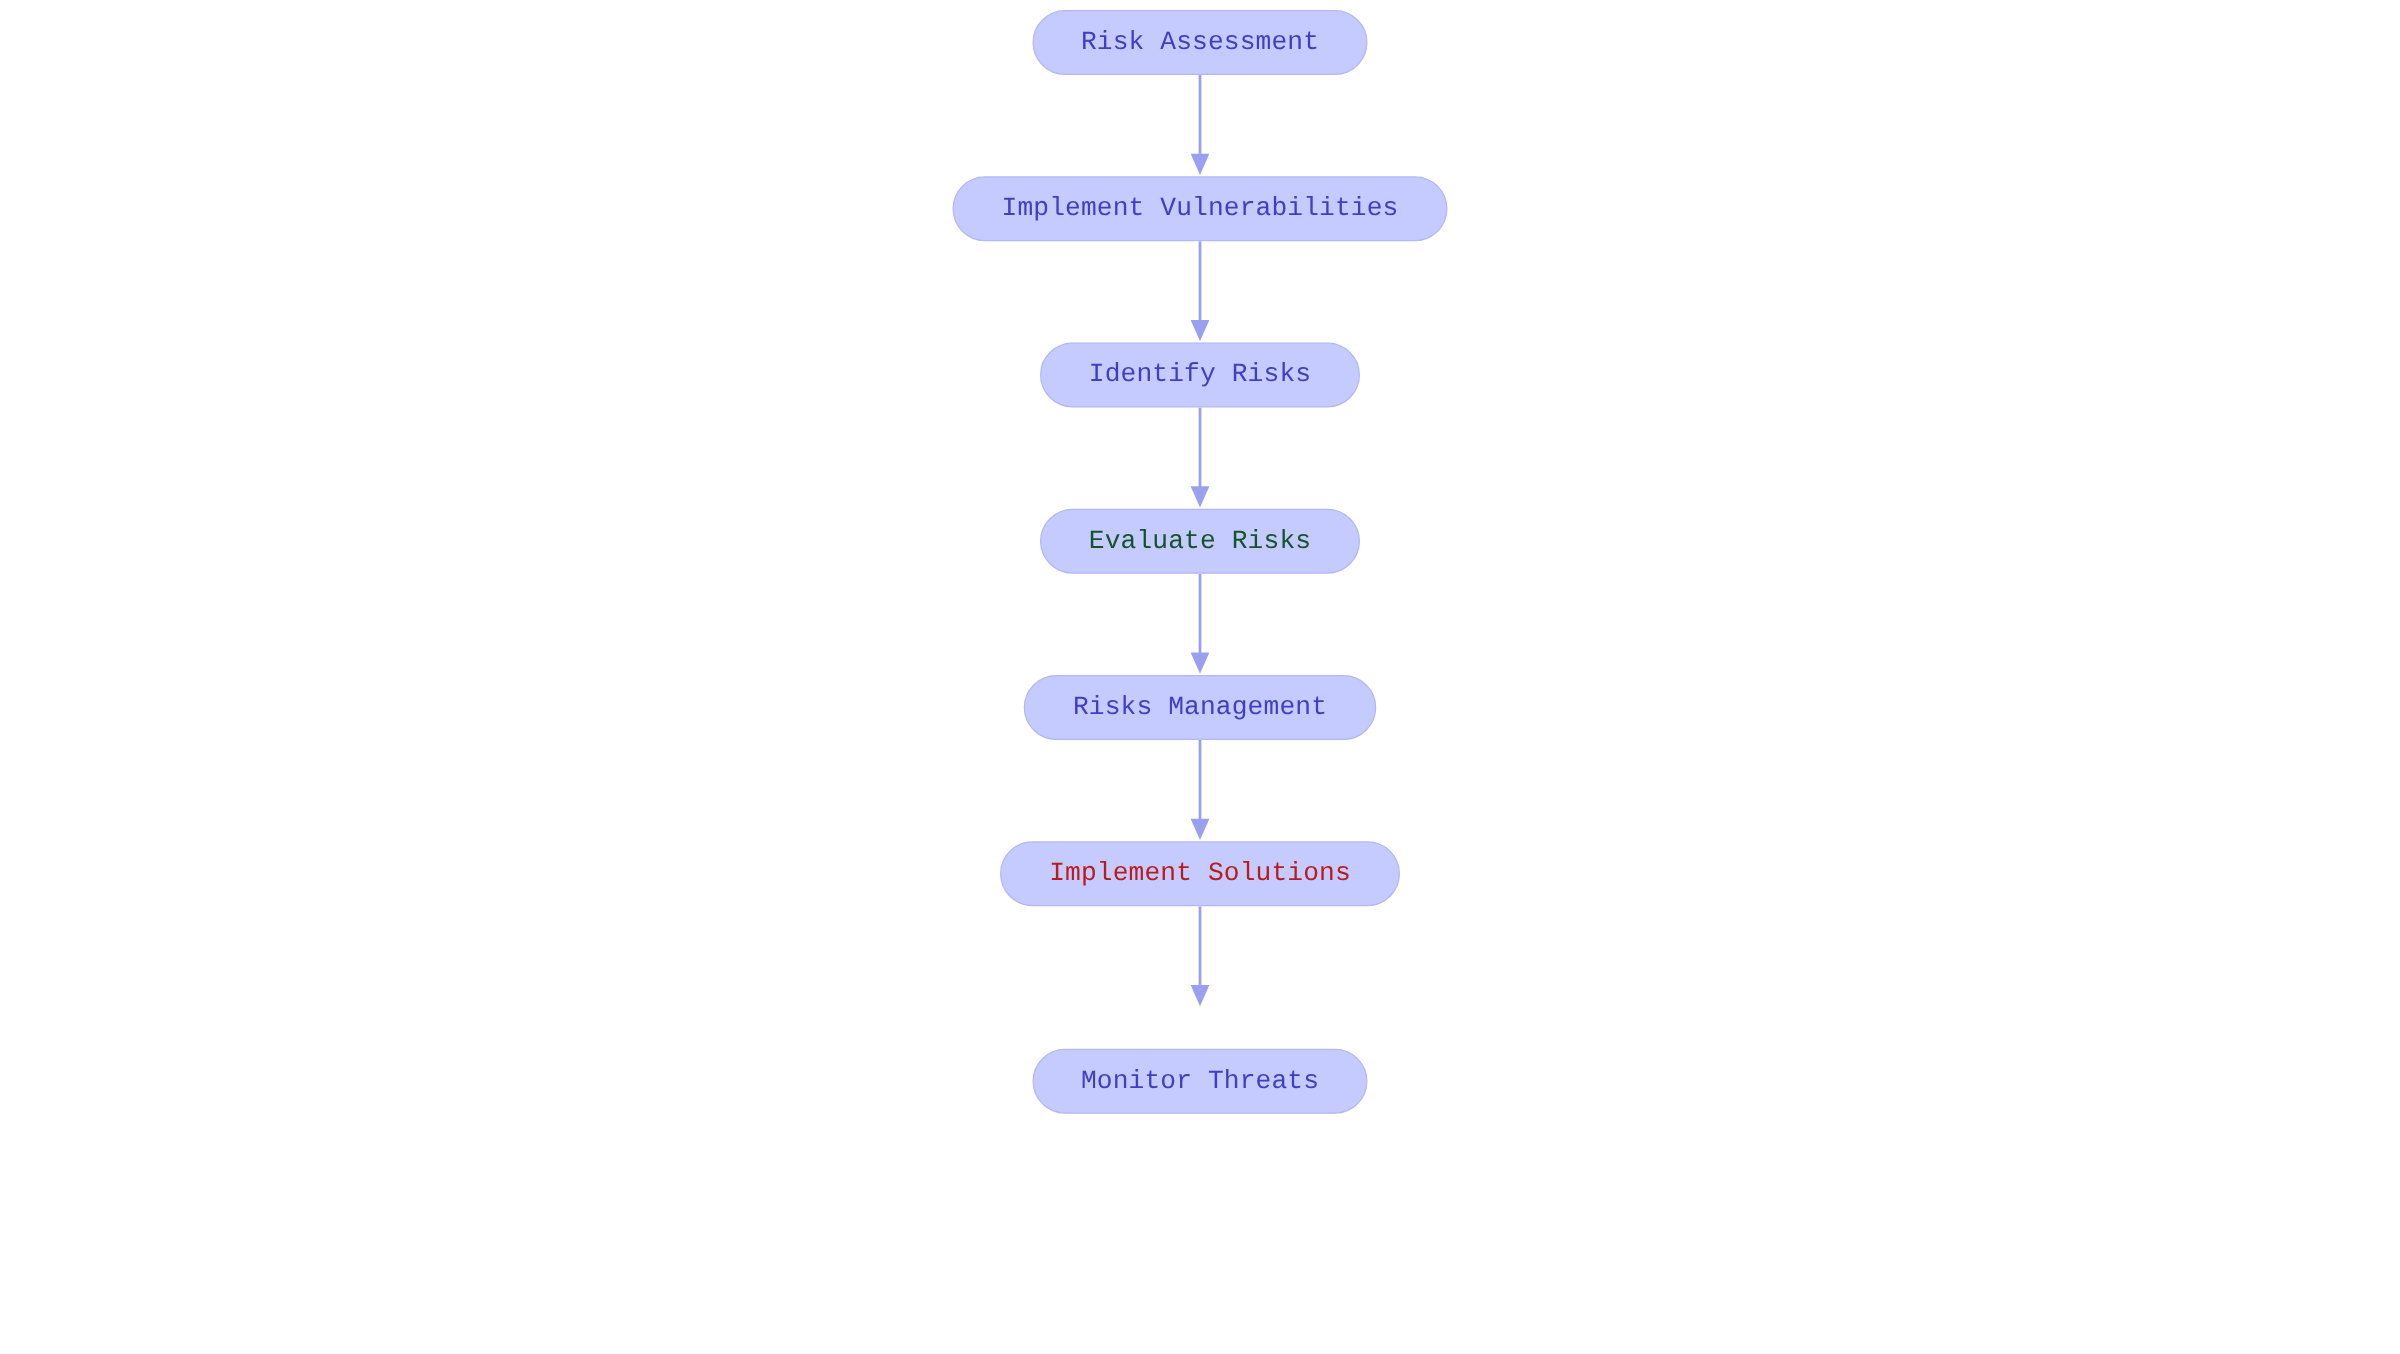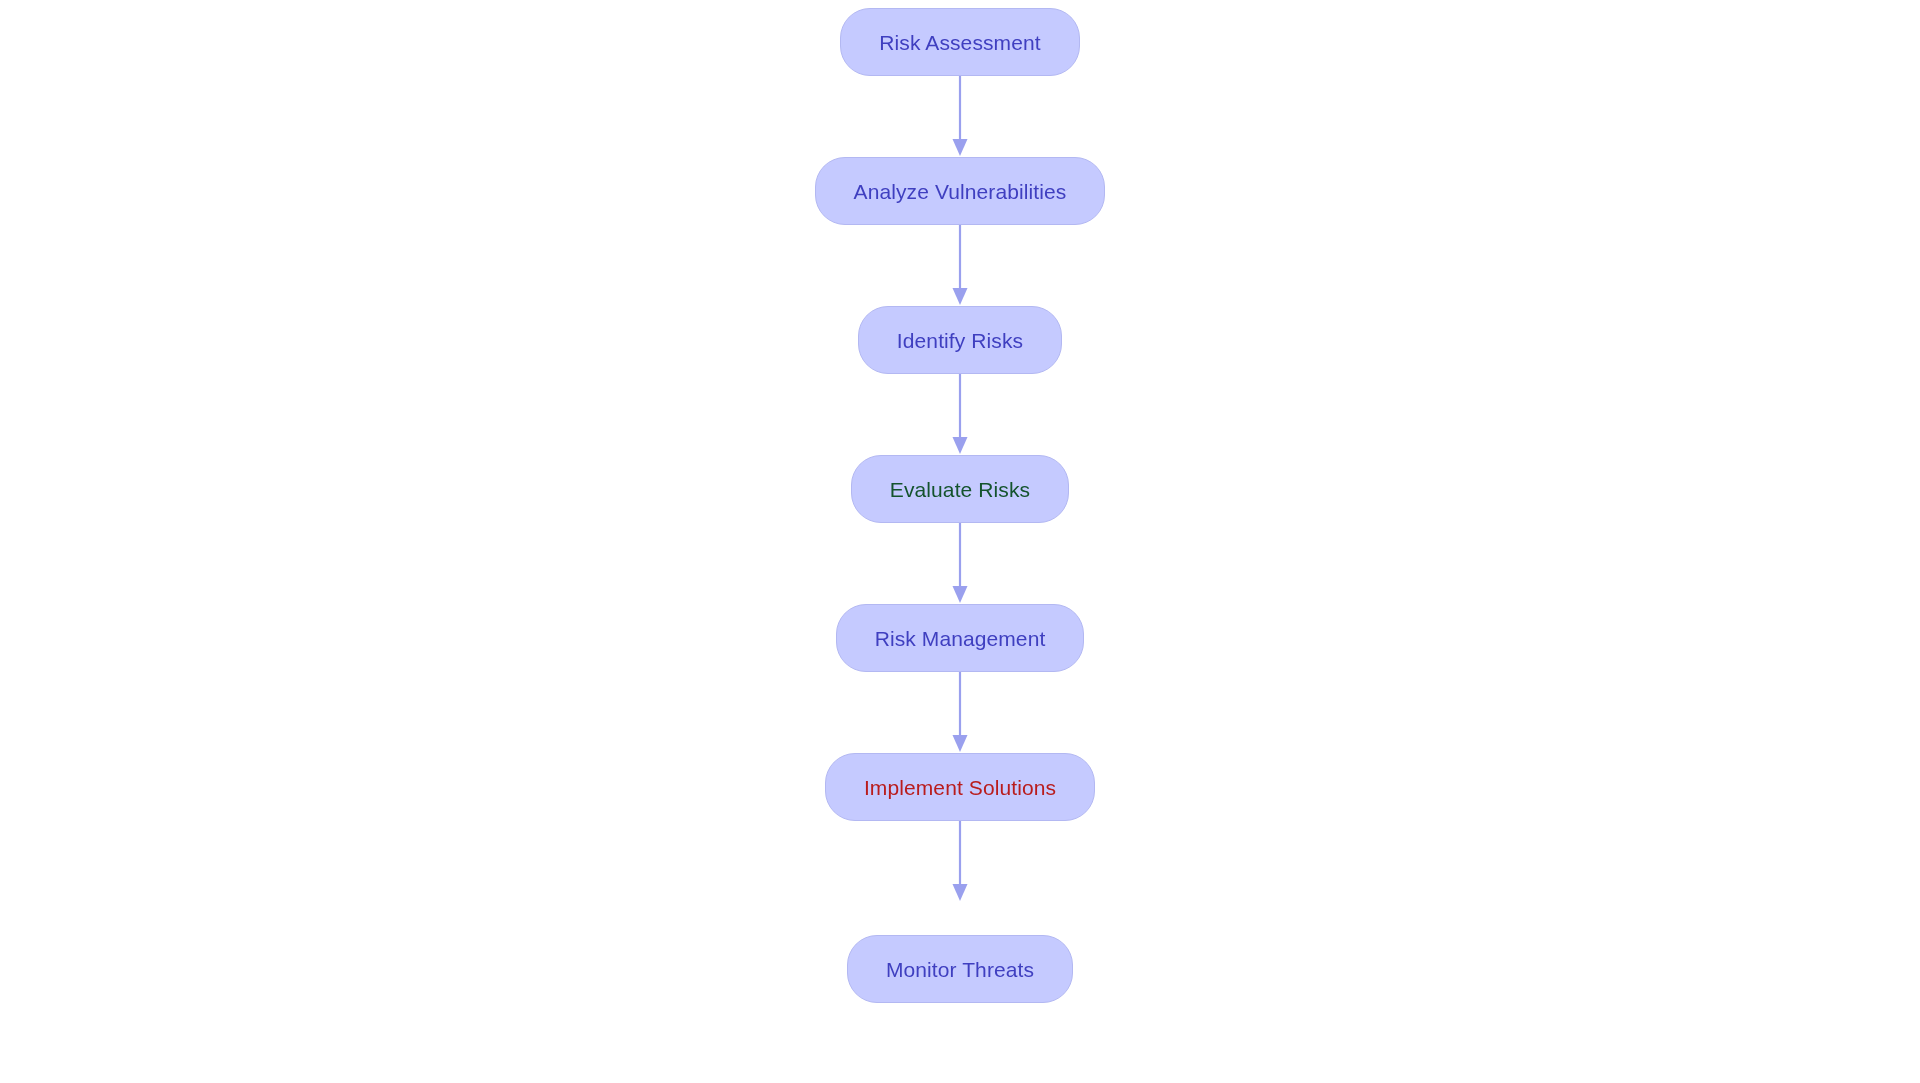--- a/index.html
+++ b/index.html
@@ -34,34 +34,35 @@
   }
 
   .flow-step {
     display: flex;
     flex-direction: column;
     align-items: center;
   }
 
   .flow-node {
     box-sizing: border-box;
-    height: 68px;
+    height: 52px;
     border-radius: 30px;
     background: #c5caff;
     border: 1px solid #b3b8f2;
     color: #3f3fc0;
     font-size: 21px;
     line-height: 1;
     letter-spacing: 0.1px;
     display: flex;
     align-items: center;
     justify-content: center;
     padding: 17px 38px;
     white-space: nowrap;
     user-select: none;
+    font-family: Liberation Mono, monospace;
   }
 
   
   .flow-connector {
     width: 24px;
     height: 81px;
     display: block;
   }
   .connector-shaft {
     stroke: #9aa0ee;
@@ -82,21 +83,21 @@
         <span>Risk Assessment</span>
       </div>
       <svg class="flow-connector" viewBox="0 0 24 81">
         <line class="connector-shaft" x1="12" y1="0" x2="12" y2="66" style="stroke: rgb(154, 160, 238);"></line>
         <polygon class="connector-head" points="12,80 4.5,63 19.5,63" style="fill: rgb(154, 160, 238);"></polygon>
       </svg>
     </div>
 
     <div class="flow-step">
       <div class="flow-node" style="background: rgb(197, 202, 255); border-color: rgb(179, 184, 242); color: rgb(63, 63, 192);">
-        <span>Analyze Vulnerabilities</span>
+        <span>Implement Vulnerabilities</span>
       </div>
       <svg class="flow-connector" viewBox="0 0 24 81">
         <line class="connector-shaft" x1="12" y1="0" x2="12" y2="66" style="stroke: rgb(154, 160, 238);"></line>
         <polygon class="connector-head" points="12,80 4.5,63 19.5,63" style="fill: rgb(154, 160, 238);"></polygon>
       </svg>
     </div>
 
     <div class="flow-step">
       <div class="flow-node" style="background: rgb(197, 202, 255); border-color: rgb(179, 184, 242); color: rgb(63, 63, 192);">
         <span>Identify Risks</span>
@@ -112,21 +113,21 @@
         <span>Evaluate Risks</span>
       </div>
       <svg class="flow-connector" viewBox="0 0 24 81">
         <line class="connector-shaft" x1="12" y1="0" x2="12" y2="66" style="stroke: rgb(154, 160, 238);"></line>
         <polygon class="connector-head" points="12,80 4.5,63 19.5,63" style="fill: rgb(154, 160, 238);"></polygon>
       </svg>
     </div>
 
     <div class="flow-step">
       <div class="flow-node" style="background: rgb(197, 202, 255); border-color: rgb(179, 184, 242); color: rgb(63, 63, 192);">
-        <span>Risk Management</span>
+        <span>Risks Management</span>
       </div>
       <svg class="flow-connector" viewBox="0 0 24 81">
         <line class="connector-shaft" x1="12" y1="0" x2="12" y2="66" style="stroke: rgb(154, 160, 238);"></line>
         <polygon class="connector-head" points="12,80 4.5,63 19.5,63" style="fill: rgb(154, 160, 238);"></polygon>
       </svg>
     </div>
 
 
     <div class="flow-step">
       <div class="flow-node" style="background: rgb(197, 202, 255); border-color: rgb(179, 184, 242); color: #b91c1c;">

